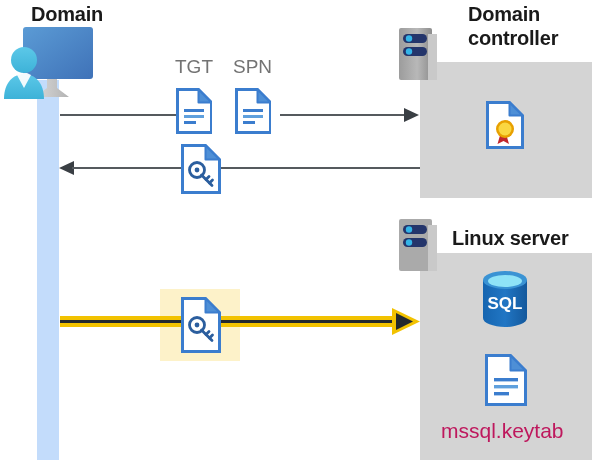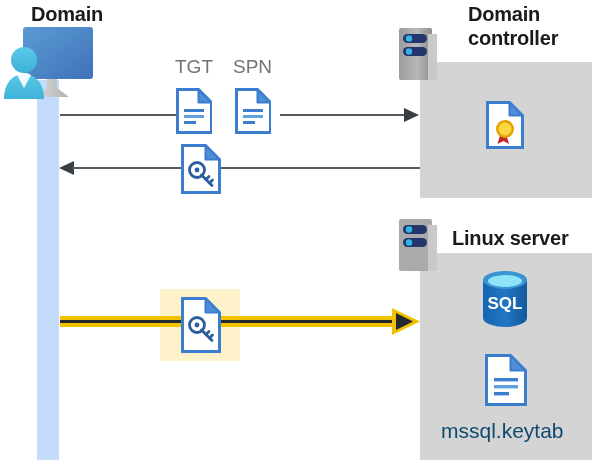--- a/index.html
+++ b/index.html
@@ -4,21 +4,21 @@
 <style>
   html,body{margin:0;padding:0;background:#ffffff;}
   body{width:600px;height:468px;position:relative;overflow:hidden;
        font-family:"Liberation Sans","DejaVu Sans",sans-serif;}
   .stage{position:absolute;left:0;top:0;width:600px;height:468px;}
   .abs{position:absolute;}
 
   
   .ttl{font-weight:bold;color:#1a1a1a;font-size:20px;line-height:24px;letter-spacing:-0.2px;}
   .lbl{color:#737373;font-size:19px;line-height:22px;}
-  .filelbl{color:#0c4a6e;font-size:21px;line-height:24px;}
+  .filelbl{color:#be185d;font-size:21px;line-height:24px;}
 
   
   .lifeline{background:#c3dcfb;}
 
   
   .panel{background:#d4d4d4;}
 
   
   .aline{background:#555a5e;}
   .yline-out{background:#f2c200;}

